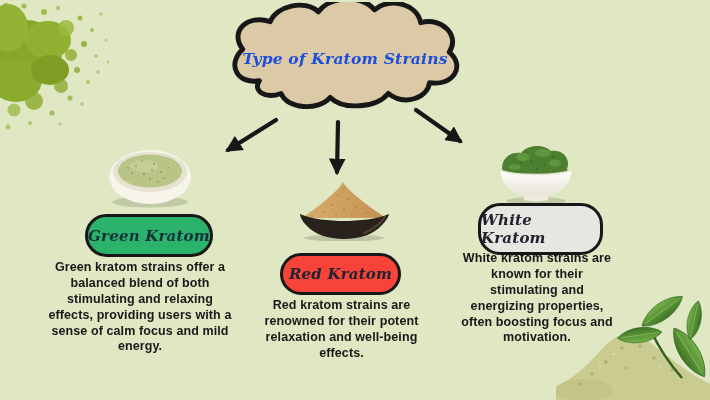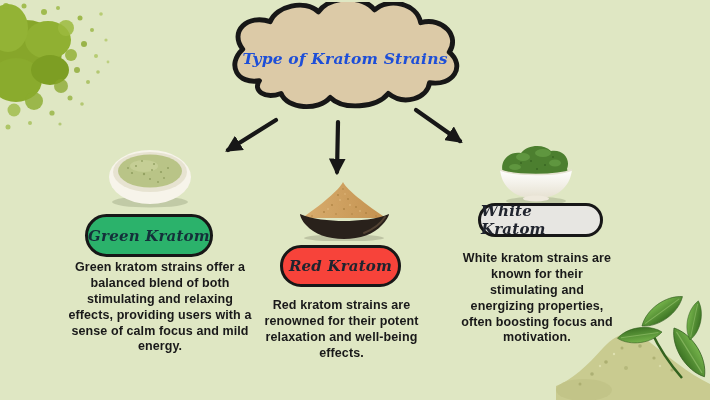--- a/index.html
+++ b/index.html
@@ -46,33 +46,33 @@
     display: flex; align-items: center; justify-content: center;
     border: 3.2px solid #171717;
     border-radius: 22px;
     font-family: "DejaVu Serif", serif;
     font-style: italic;
     font-weight: 700;
     font-size: 15px;
     letter-spacing: 0.2px;
   }
   .badge-green { left: 85px;  top: 214px; width: 128px; height: 43px; }
-  .badge-red   { left: 280px; top: 245px; width: 121px; height: 42px; }
-  .badge-white { left: 478px; top: 203px; width: 125px; height: 34px; }
+  .badge-red   { left: 280px; top: 253px; width: 121px; height: 42px; }
+  .badge-white { left: 478px; top: 203px; width: 125px; height: 52px; }
 
   
   .desc {
     text-align: center;
     font-weight: 700;
     font-size: 12.5px;
     line-height: 1.27;
     color: #191919;
     letter-spacing: 0.1px;
   }
-  .desc-green { left: 46px;  top: 260px; width: 188px; margin-left: 20px; }
+  .desc-green { left: 46px;  top: 260px; width: 188px; }
   .desc-red   { left: 256px; top: 298px; width: 171px; }
   .desc-white { left: 458px; top: 251px; width: 158px; }
 </style>
 </head>
 <body>
 
 <div class="canvas" style="background-color: rgb(223, 231, 195);">
 
   <svg class="abs splash" viewBox="0 0 122 136">
     <g>

